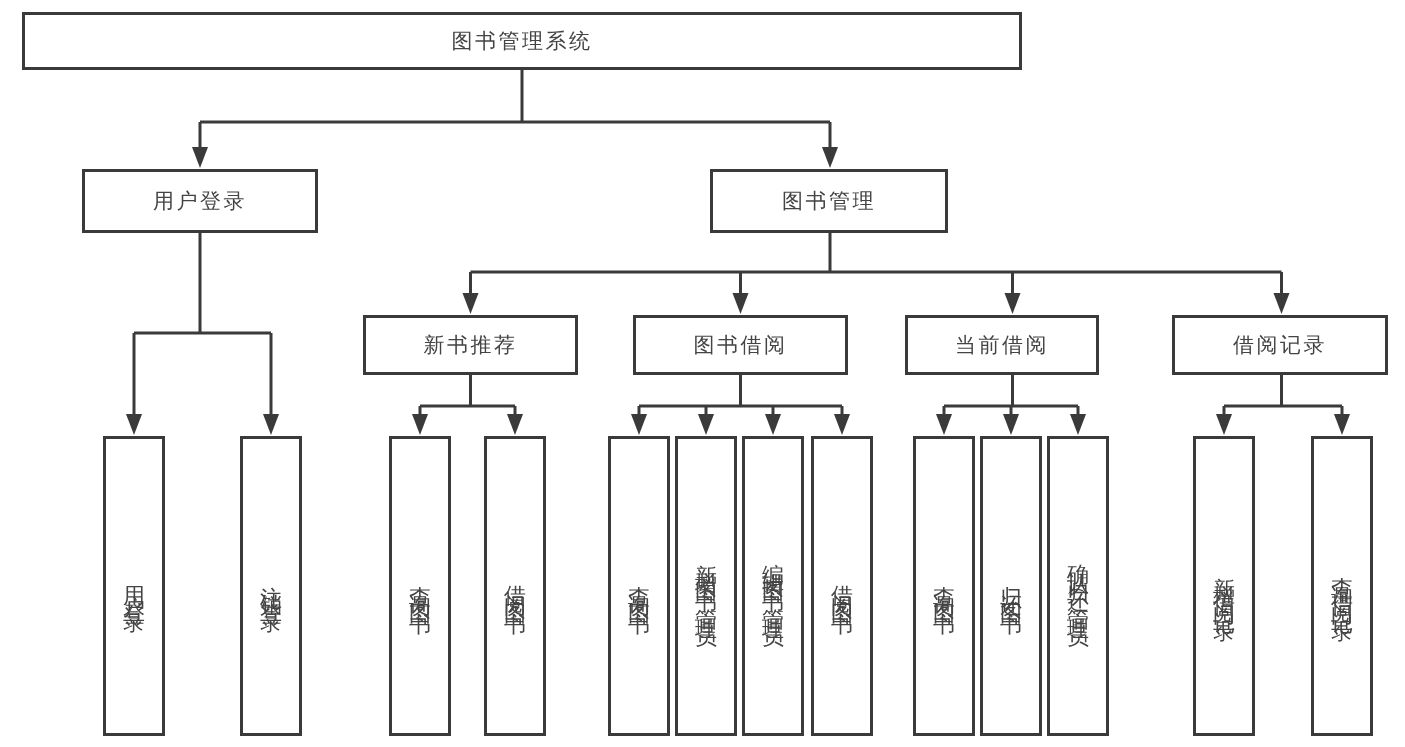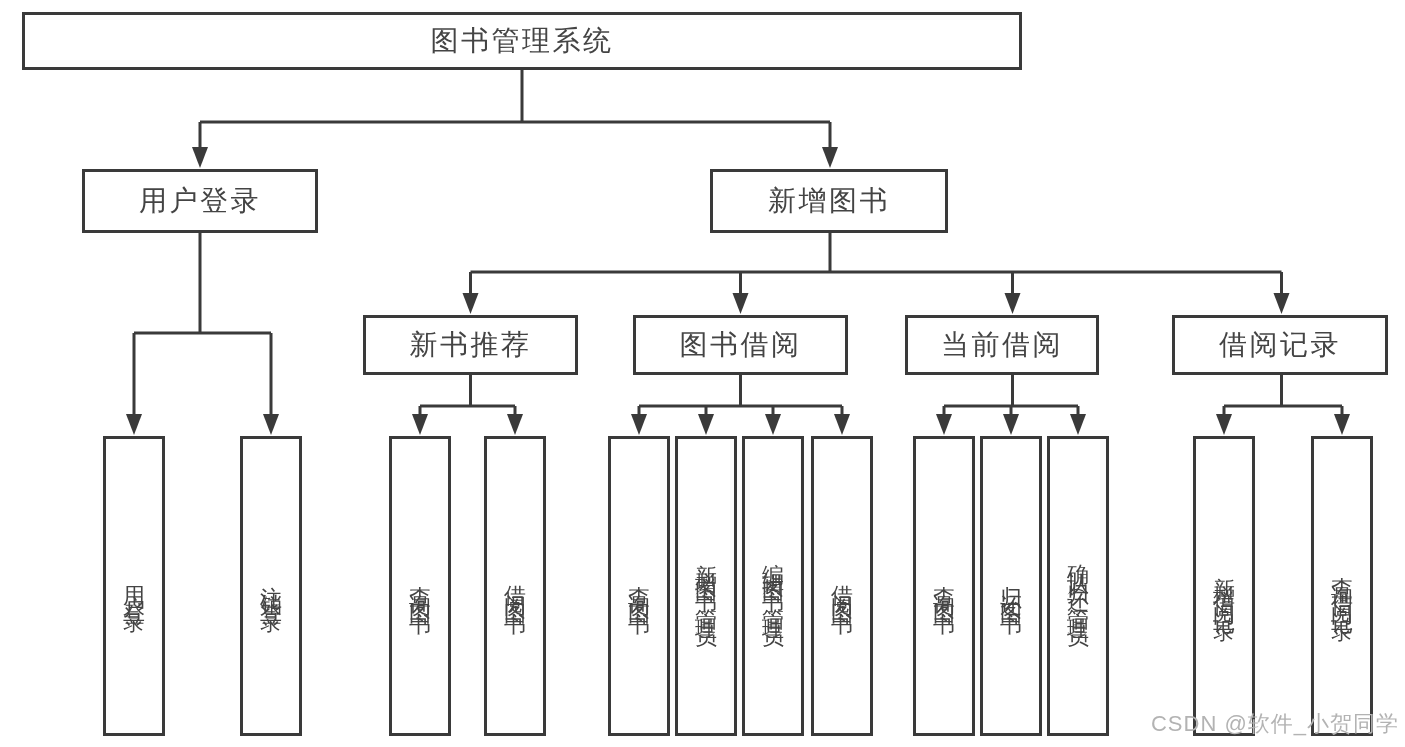--- a/index.html
+++ b/index.html
@@ -21,21 +21,21 @@
     box-sizing: border-box;
     border: 3px solid #3a3a3a;
     background: #ffffff;
     display: flex;
     align-items: center;
     justify-content: center;
     color: #444444;
     text-align: center;
   }
   .hbox {
-    font-size: 28px;
+    font-size: 21px;
     letter-spacing: 2.5px;
     white-space: nowrap;
   }
   .vbox {
     top: 436px;
     width: 62px;
     height: 300px;
     writing-mode: vertical-rl;
     text-orientation: mixed;
     font-size: 22px;
@@ -95,21 +95,21 @@
       <polygon points="1003,414 1019,414 1011,435"></polygon>
       <polygon points="1070,414 1086,414 1078,435"></polygon>
       <polygon points="1216,414 1232,414 1224,435"></polygon>
       <polygon points="1334,414 1350,414 1342,435"></polygon>
     </g>
   </svg>
 
   <div class="node hbox" style="left:22px; top:12px; width:1000px; height:58px;">图书管理系统</div>
 
   <div class="node hbox" style="left:82px; top:169px; width:236px; height:64px;">用户登录</div>
-  <div class="node hbox" style="left:710px; top:169px; width:238px; height:64px;">新增图书</div>
+  <div class="node hbox" style="left:710px; top:169px; width:238px; height:64px;">图书管理</div>
 
   <div class="node hbox" style="left:363px; top:315px; width:215px; height:60px;">新书推荐</div>
   <div class="node hbox" style="left:633px; top:315px; width:215px; height:60px;">图书借阅</div>
   <div class="node hbox" style="left:905px; top:315px; width:194px; height:60px;">当前借阅</div>
   <div class="node hbox" style="left:1172px; top:315px; width:216px; height:60px;">借阅记录</div>
 
   <div class="node vbox" style="left:103px;">用户登录</div>
   <div class="node vbox" style="left:240px;">注销登录</div>
 
   <div class="node vbox" style="left:389px;">查询图书</div>
@@ -120,15 +120,14 @@
   <div class="node vbox" style="left:742px;">编辑图书（管理员）</div>
   <div class="node vbox" style="left:811px;">借阅图书</div>
 
   <div class="node vbox" style="left:913px;">查询图书</div>
   <div class="node vbox" style="left:980px;">归还图书</div>
   <div class="node vbox" style="left:1047px;">确认归还（管理员）</div>
 
   <div class="node vbox" style="left:1193px;">新增借阅记录</div>
   <div class="node vbox" style="left:1311px;">查询借阅记录</div>
 
-  <div class="watermark">CSDN @软件_小贺同学</div>
 
 </div>
 
 </body></html>

